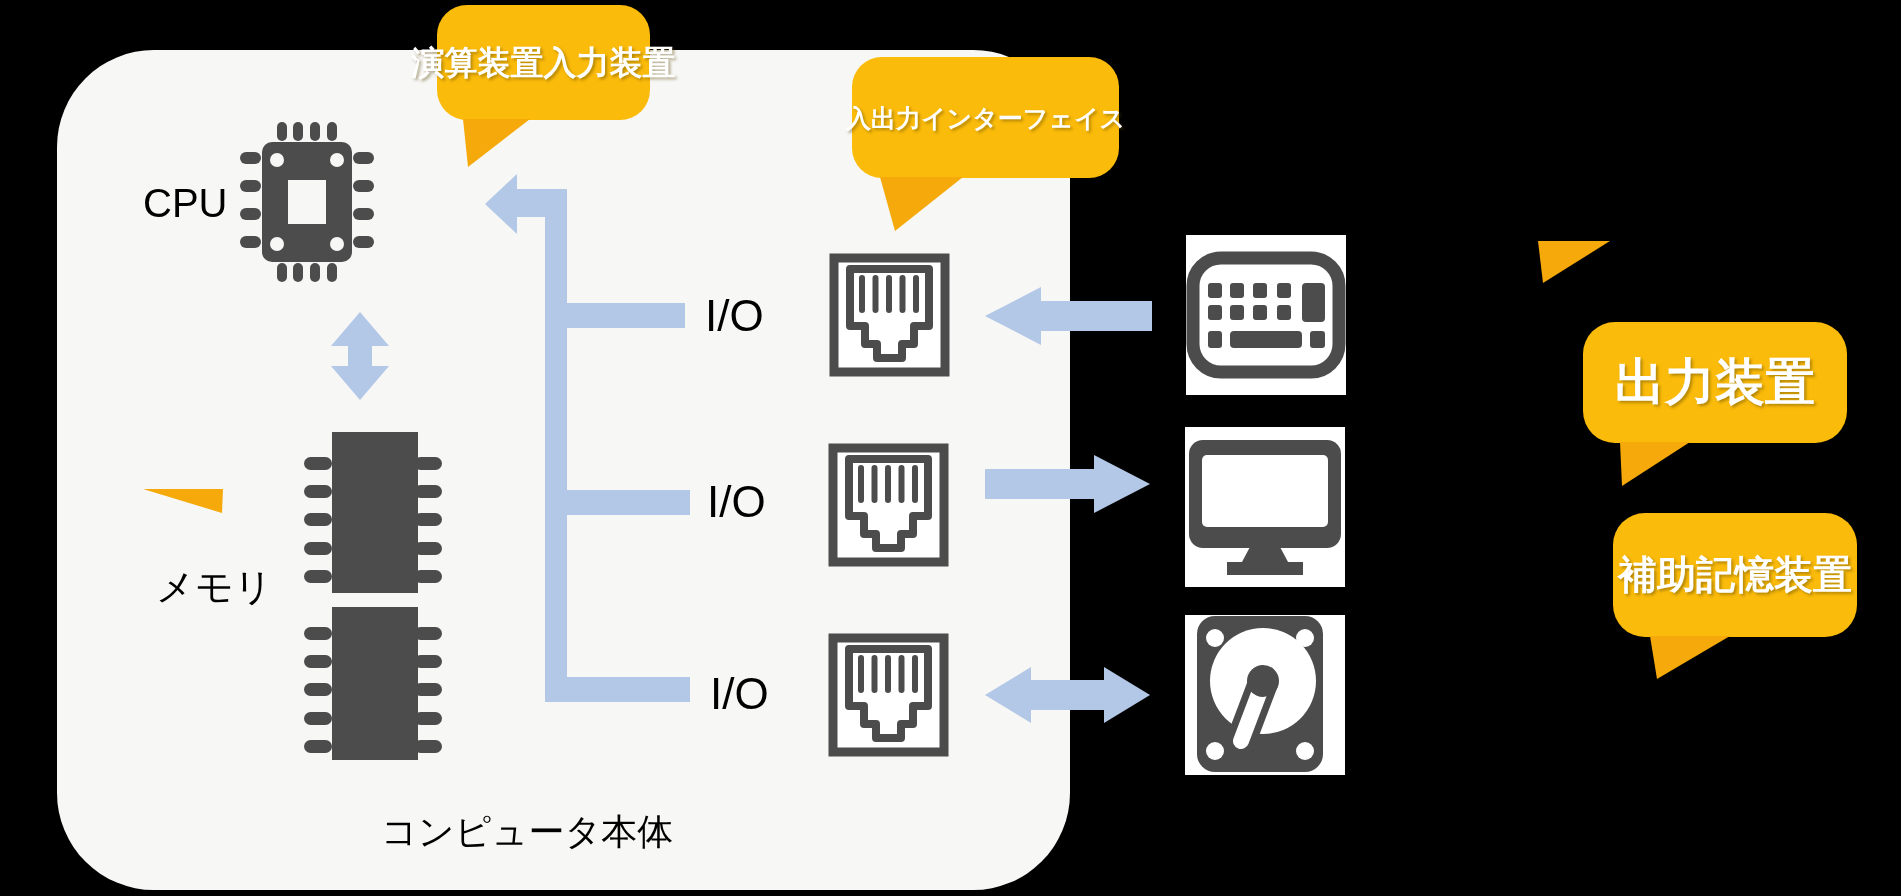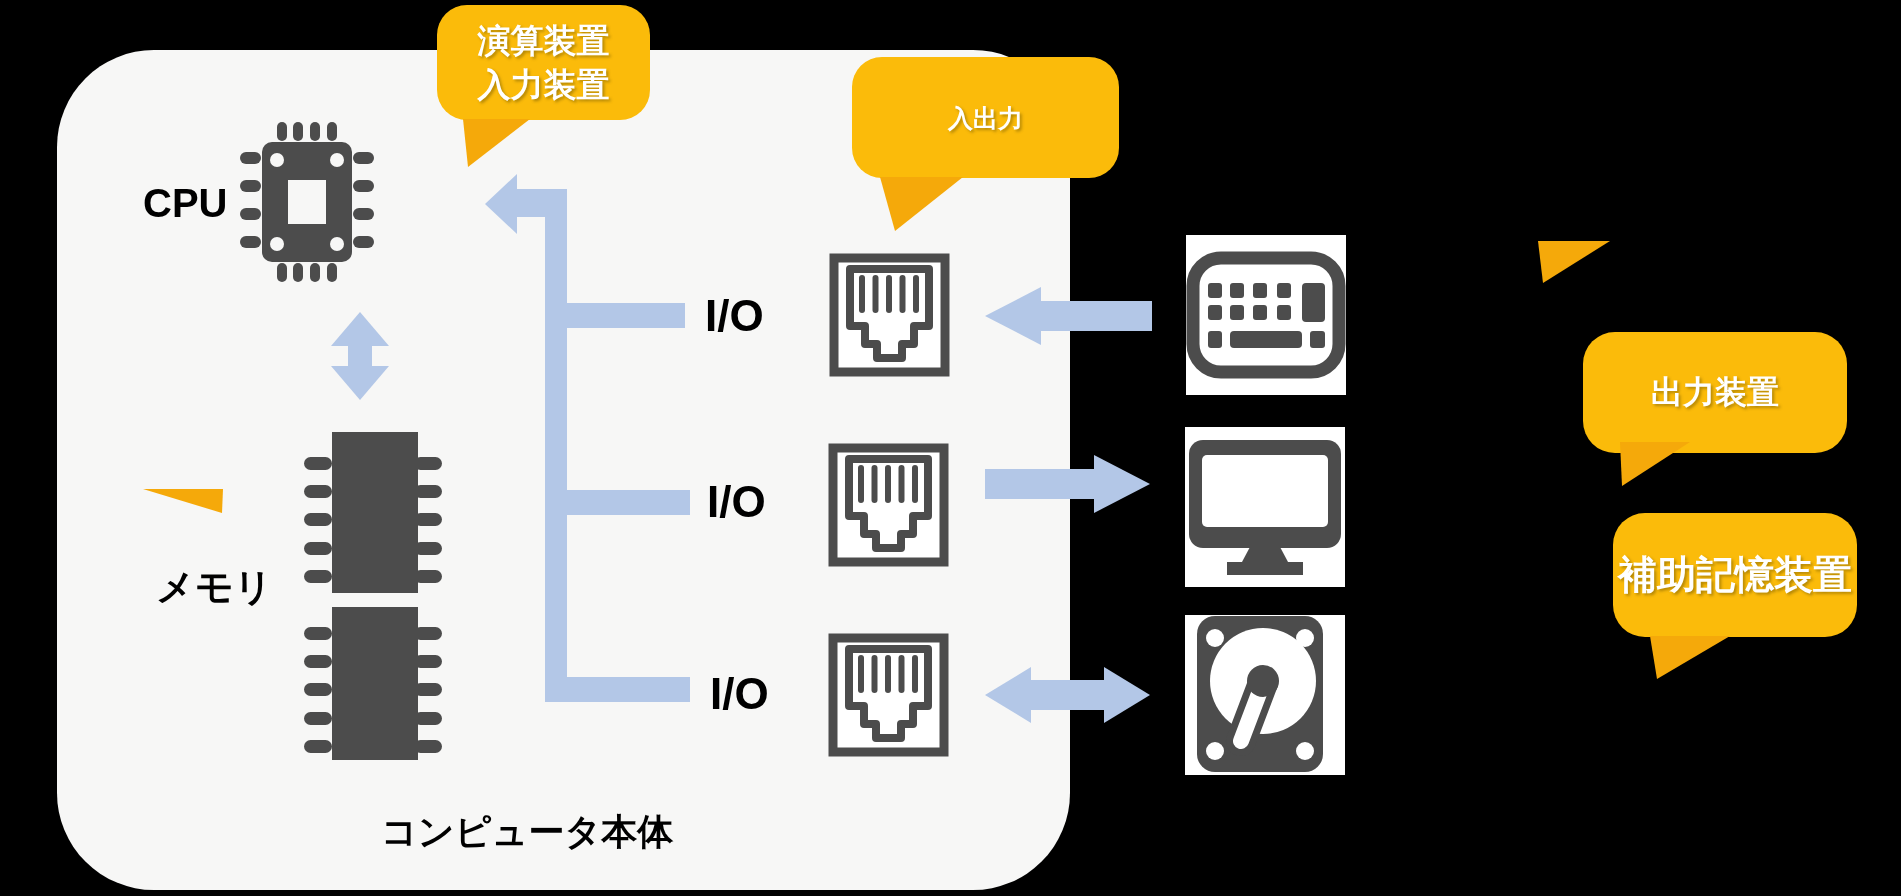--- a/index.html
+++ b/index.html
@@ -7,26 +7,26 @@
     position:relative;width:1901px;height:896px;overflow:hidden;
     background:var(--background,#000);
     font-family:"Liberation Sans","DejaVu Sans",sans-serif;
   }
   .abs{position:absolute;}
   .body-panel{
     position:absolute;left:57px;top:50px;width:1013px;height:840px;
     border-radius:97px;background:var(--body,#f7f7f7);
   }
   .lbl{
-    position:absolute;color:var(--text,#000);font-weight:bold;line-height:1.05;
+    position:absolute;color:var(--text,#000);font-weight:normal;line-height:1.05;
     white-space:nowrap;
   }
   .bubble{
     position:absolute;background:var(--bubble,#fbbb0a);color:var(--bubble-text,#fff);
-    font-weight:bold;display:flex;flex-direction:column;align-items:center;justify-content:center;
+    font-weight:bold;display:flex;flex-direction:row;align-items:center;justify-content:center;
     text-align:center;text-shadow:2px 2px 3px rgba(90,70,0,.45);
   }
   .bubble .bline{white-space:nowrap;}
   .r32{border-radius:32px;}
   .r30{border-radius:30px;}
   .tile{position:absolute;width:160px;height:160px;background:var(--tile,#fff);}
   svg{display:block;}
 </style>
 </head>
 <body>
@@ -215,34 +215,35 @@
   <div class="bubble r30" style="left:437px;top:5px;width:213px;height:115px;font-size:33px;line-height:1.32">
     <div class="bline">演算装置</div>
     <div class="bline">入力装置</div>
   </div>
   <svg class="abs" style="left:455px;top:118px" width="85" height="52" viewBox="0 0 85 52">
     <polygon points="8,1 75,1 13,49" fill="var(--bubble-tail)"></polygon>
   </svg>
 
   <div class="bubble r30" style="left:852px;top:57px;width:267px;height:121px;font-size:25px;line-height:1.36">
     <div class="bline">入出力</div>
+    <div class="bline">インターフェイス</div>
   </div>
   <svg class="abs" style="left:868px;top:176px" width="100" height="58" viewBox="0 0 100 58">
     <polygon points="12,1 95,1 27,55" fill="var(--bubble-tail)"></polygon>
   </svg>
 
   <svg class="abs" style="left:140px;top:488px" width="92" height="28" viewBox="0 0 92 28">
     <polygon points="3,1 83,1 82,25" fill="var(--bubble-tail)"></polygon>
   </svg>
 
   <svg class="abs" style="left:1528px;top:240px" width="90" height="46" viewBox="0 0 90 46">
     <polygon points="10,1 82,1 15,43" fill="var(--bubble-tail)"></polygon>
   </svg>
 
-  <div class="bubble r32" style="left:1583px;top:332px;width:264px;height:121px;font-size:32px">
+  <div class="bubble r32" style="left:1583px;top:322px;width:264px;height:121px;font-size:50px">
     <div class="bline">出力装置</div>
   </div>
   <svg class="abs" style="left:1612px;top:441px" width="85" height="48" viewBox="0 0 85 48">
     <polygon points="8,1 78,1 10,45" fill="var(--bubble-tail)"></polygon>
   </svg>
 
   <div class="bubble r32" style="left:1613px;top:513px;width:244px;height:124px;font-size:39px">
     <div class="bline">補助記憶装置</div>
   </div>
   <svg class="abs" style="left:1643px;top:635px" width="92" height="47" viewBox="0 0 92 47">

